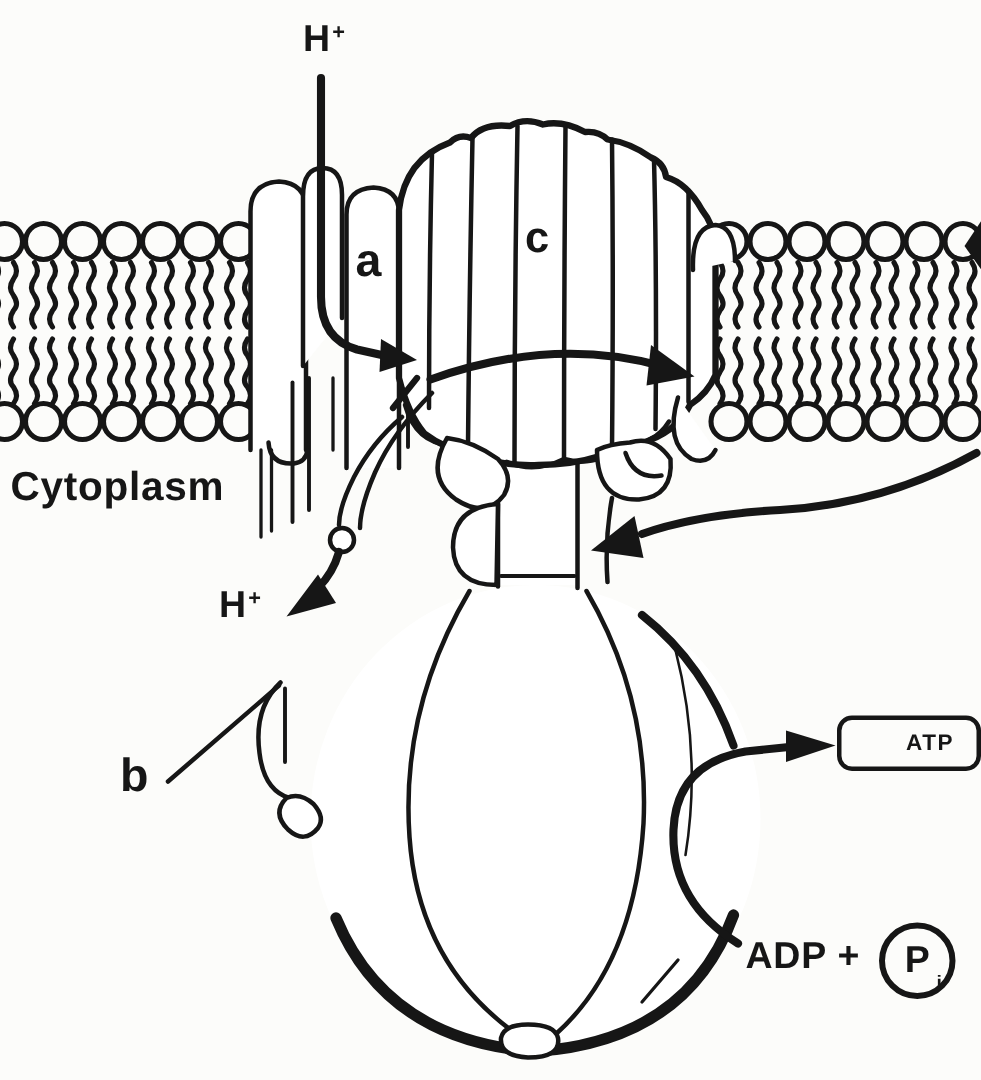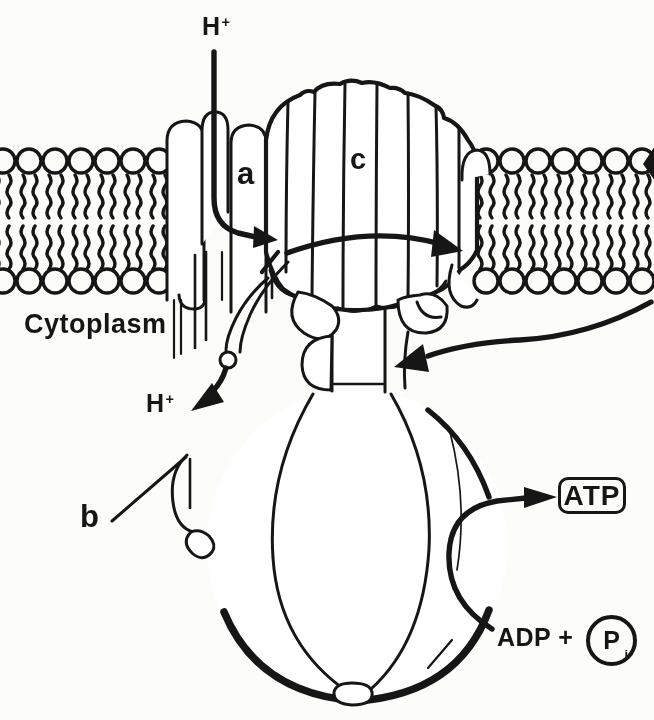--- a/index.html
+++ b/index.html
@@ -20,21 +20,21 @@
   .w2{ stroke-width:2.2; } .w25{ stroke-width:2.6; } .w3{ stroke-width:3; }
   .w4{ stroke-width:4.2; } .w5{ stroke-width:5.4; } .w7{ stroke-width:7.5; }
   .w16{ stroke-width:1.7; }
   .lbl{ position:absolute; font-weight:700; white-space:nowrap; letter-spacing:.5px; }
   .sup{ font-size:58%; position:relative; top:-.55em; left:1px; }
   .subi{ position:absolute; right:5px; bottom:0px; font-size:13px; font-weight:700; }
   .atp-box{
     position:absolute; left:558px; top:477px; width:62px; height:31px;
     border:3.5px solid var(--ink); border-radius:10px;
     display:flex; align-items:center; justify-content:center;
-    font-size:28px; font-weight:700; letter-spacing:1px;
+    font-size:15px; font-weight:700; letter-spacing:1px;padding-left:28px;
   }
   .p-circle{
     position:absolute; left:586px; top:615px; width:43px; height:43px;
     border:4px solid var(--ink); border-radius:50%;
     display:flex; align-items:center; justify-content:center;
     font-size:25px; font-weight:700;
   }
 </style>
 </head>
 <body>
@@ -221,21 +221,21 @@
       <path class="w5" d="M 287,253 Q 368,224 441,244"></path>
       <polygon class="ink" points="434,230 463,251 431,257"></polygon>
       <path class="w5" d="M 651,302 Q 590,336 520,340 Q 465,343 428,356"></path>
       <polygon class="ink" points="423,344 394,367 429,372"></polygon>
       <path class="w5" d="M 492,629 Q 447,601 449,553 Q 451,509 497,501 L 526,498"></path>
       <polygon class="ink" points="524,487 557,497 524,508"></polygon>
     </g>
   </svg>
 
 
-  <div class="lbl" style="left:24px; top:309px; font-size:27px;">Cytoplasm</div>
+  <div class="lbl" style="left:7px; top:309px; font-size:27px;">Cytoplasm</div>
 
   <div class="lbl" style="left:202px; top:12px; font-size:25px;">
     <span>H</span><span class="sup">+</span>
   </div>
 
   <div class="lbl" style="left:146px; top:389px; font-size:25px;">
     <span>H</span><span class="sup">+</span>
   </div>
 
   <div class="lbl" style="left:237px; top:156px; font-size:31px;">a</div>

